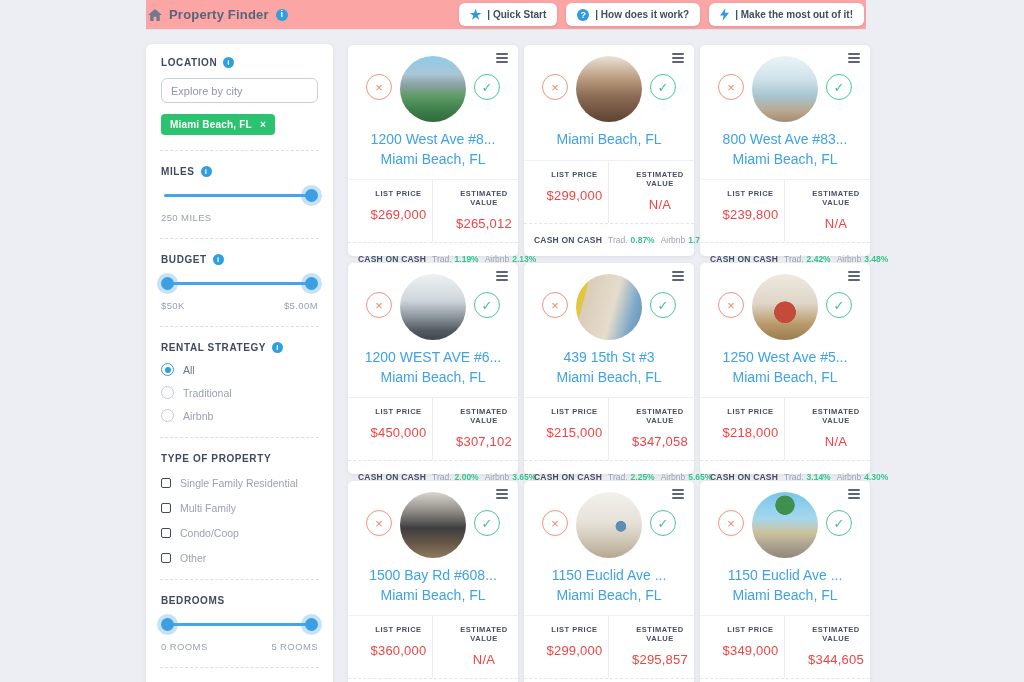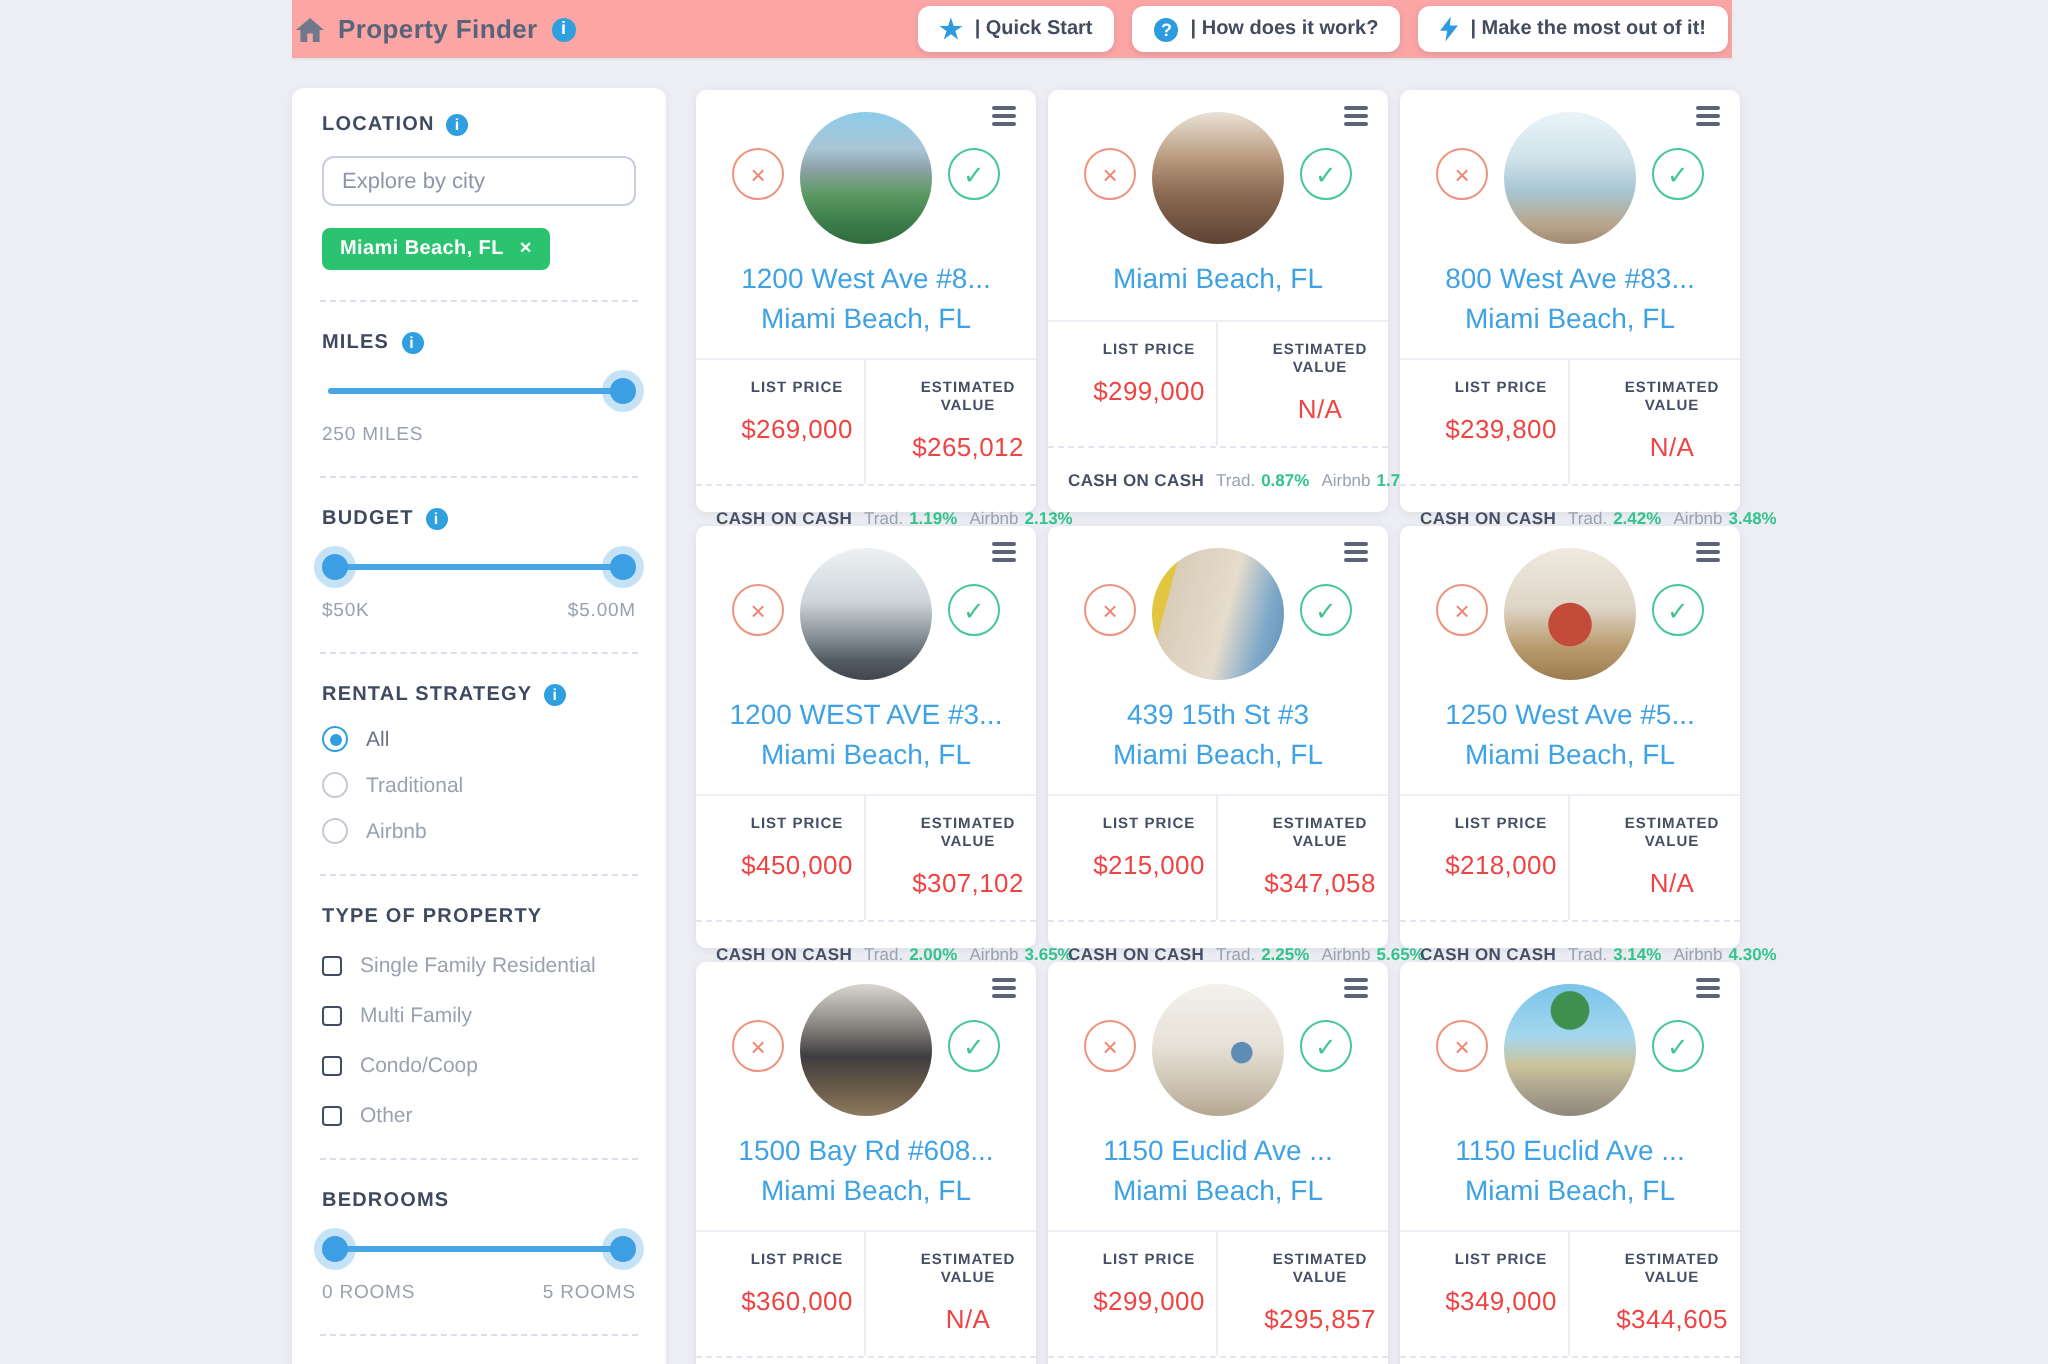--- a/index.html
+++ b/index.html
@@ -393,21 +393,21 @@
         </div>
       <div class="card-top">
         <button class="cbtn x">
           <span>×</span>
         </button>
         <div class="photo photo-modern-living"></div>
         <button class="cbtn ok">
           <span>✓</span>
         </button>
       </div>
-      <div class="addr">1200 WEST AVE #3...</div>
+      <div class="addr">1200 WEST AVE #6...</div>
       <div class="addr">Miami Beach, FL</div>
       <div class="price-sec">
         <div class="pcell">
           <div class="plabel">LIST PRICE</div>
           <div class="pval">$450,000</div>
         </div>
         <div class="pcell">
           <div class="plabel">ESTIMATED VALUE</div>
           <div class="pval">$307,102</div>
         </div>

